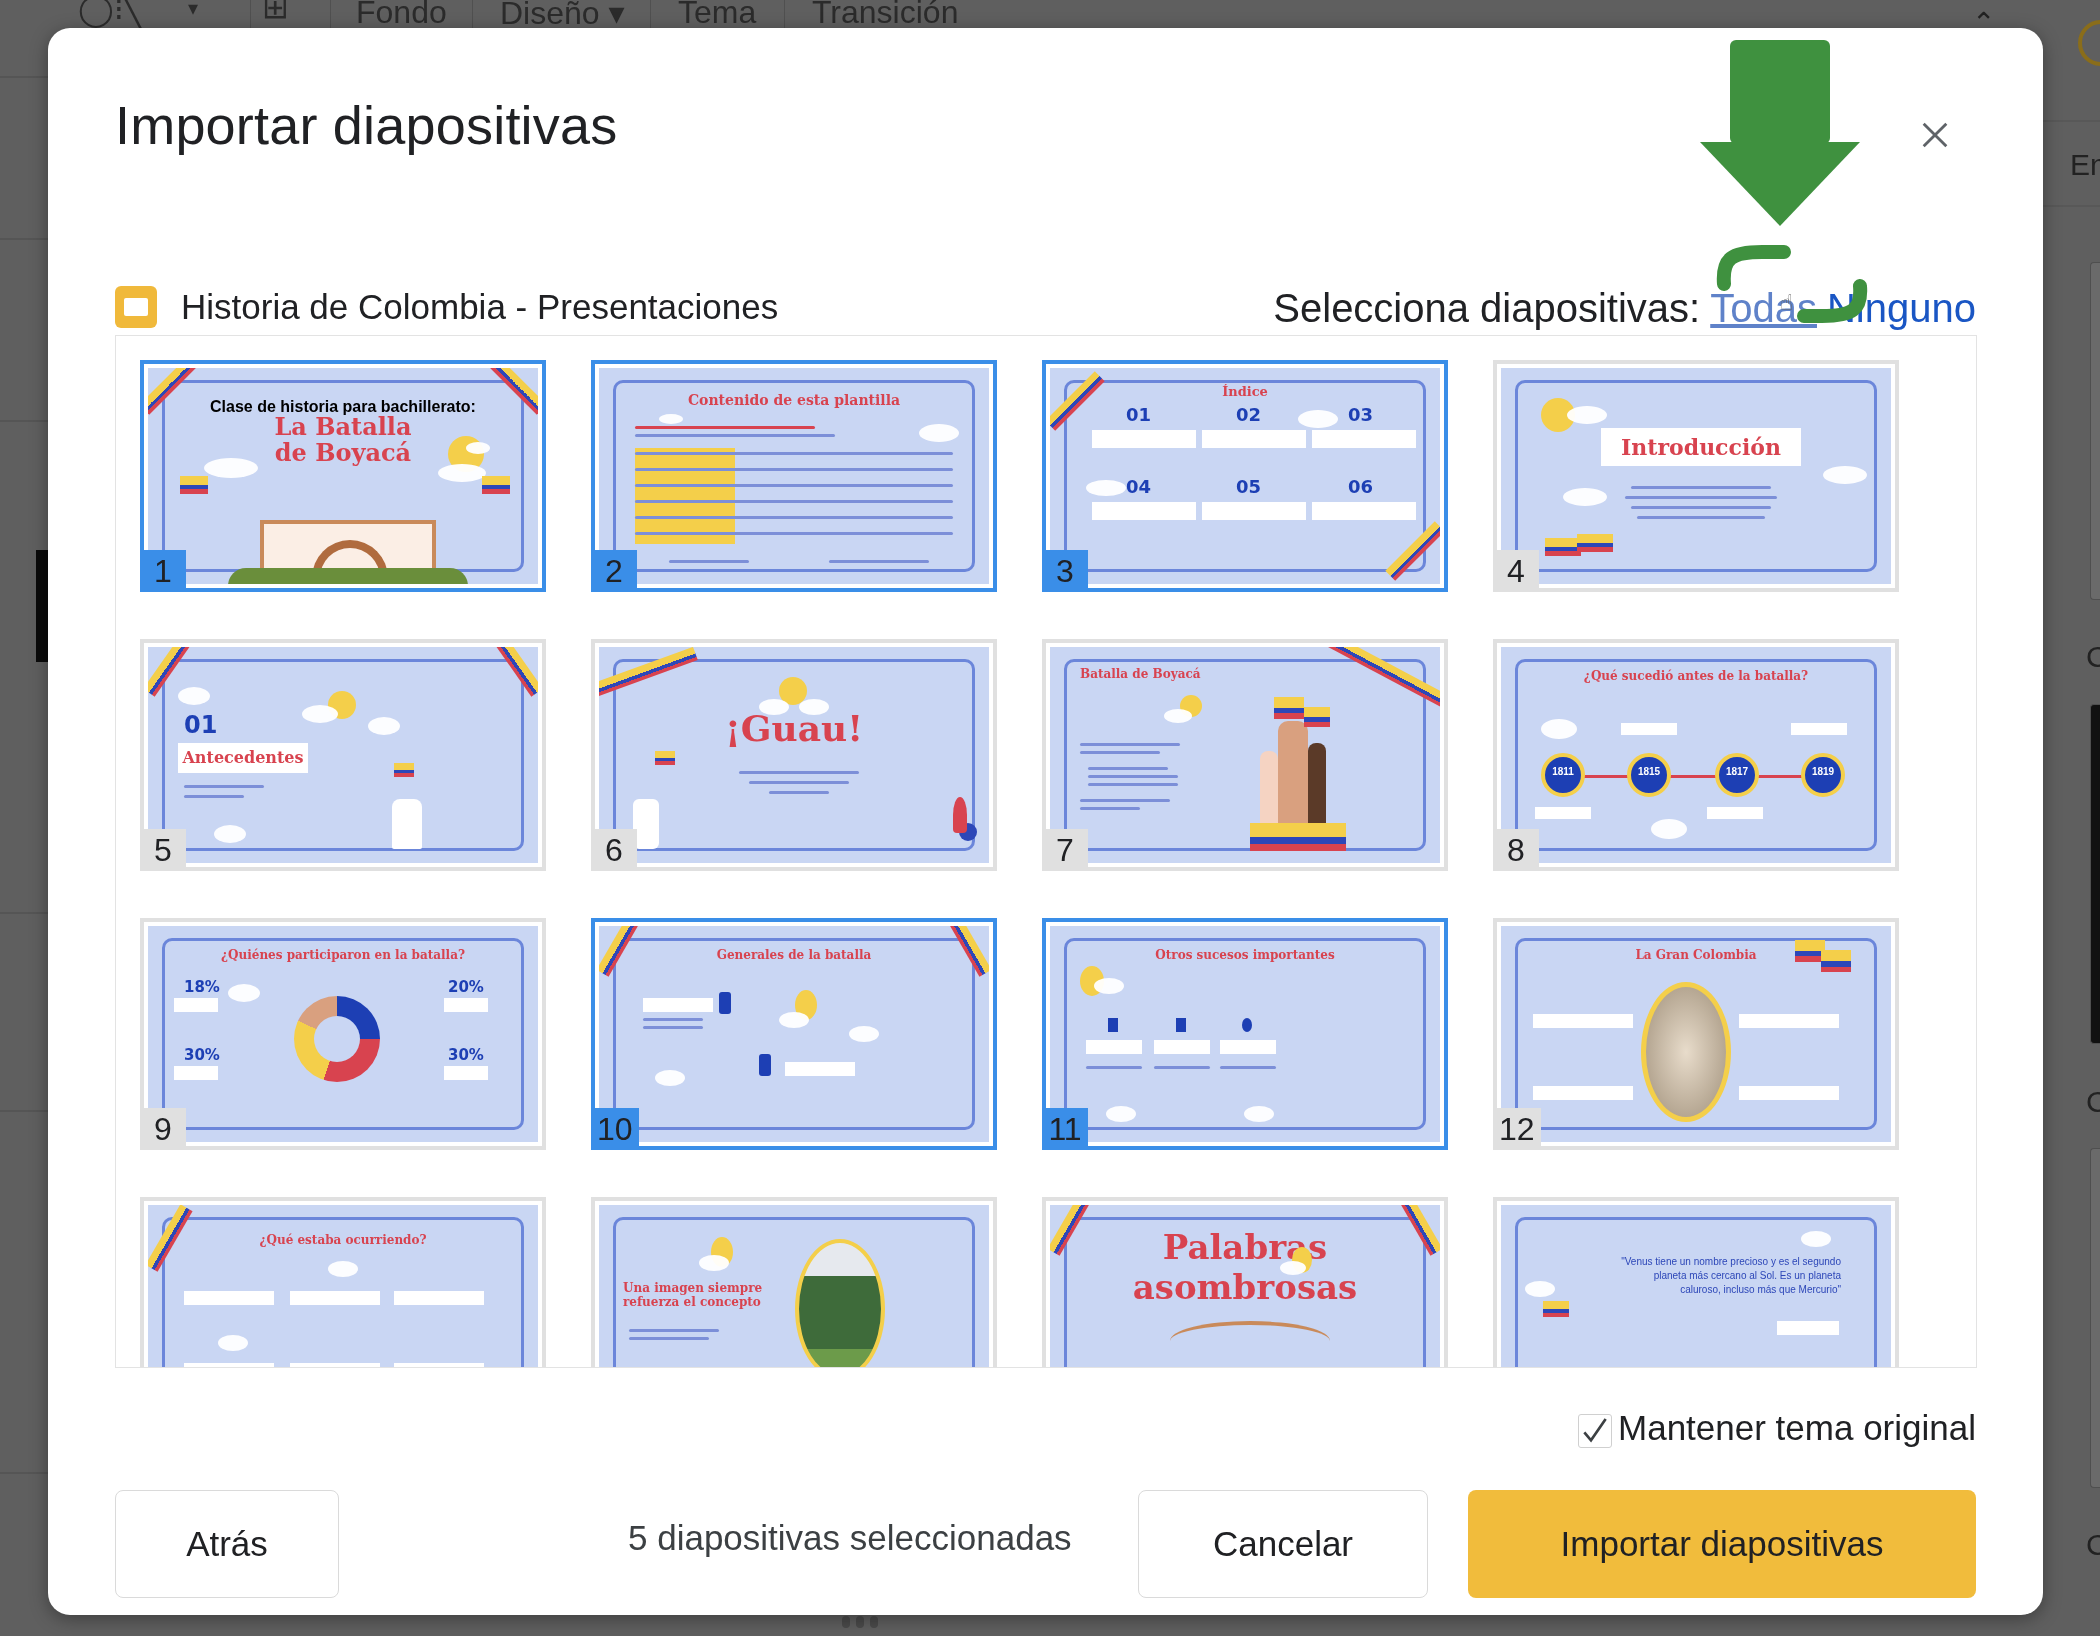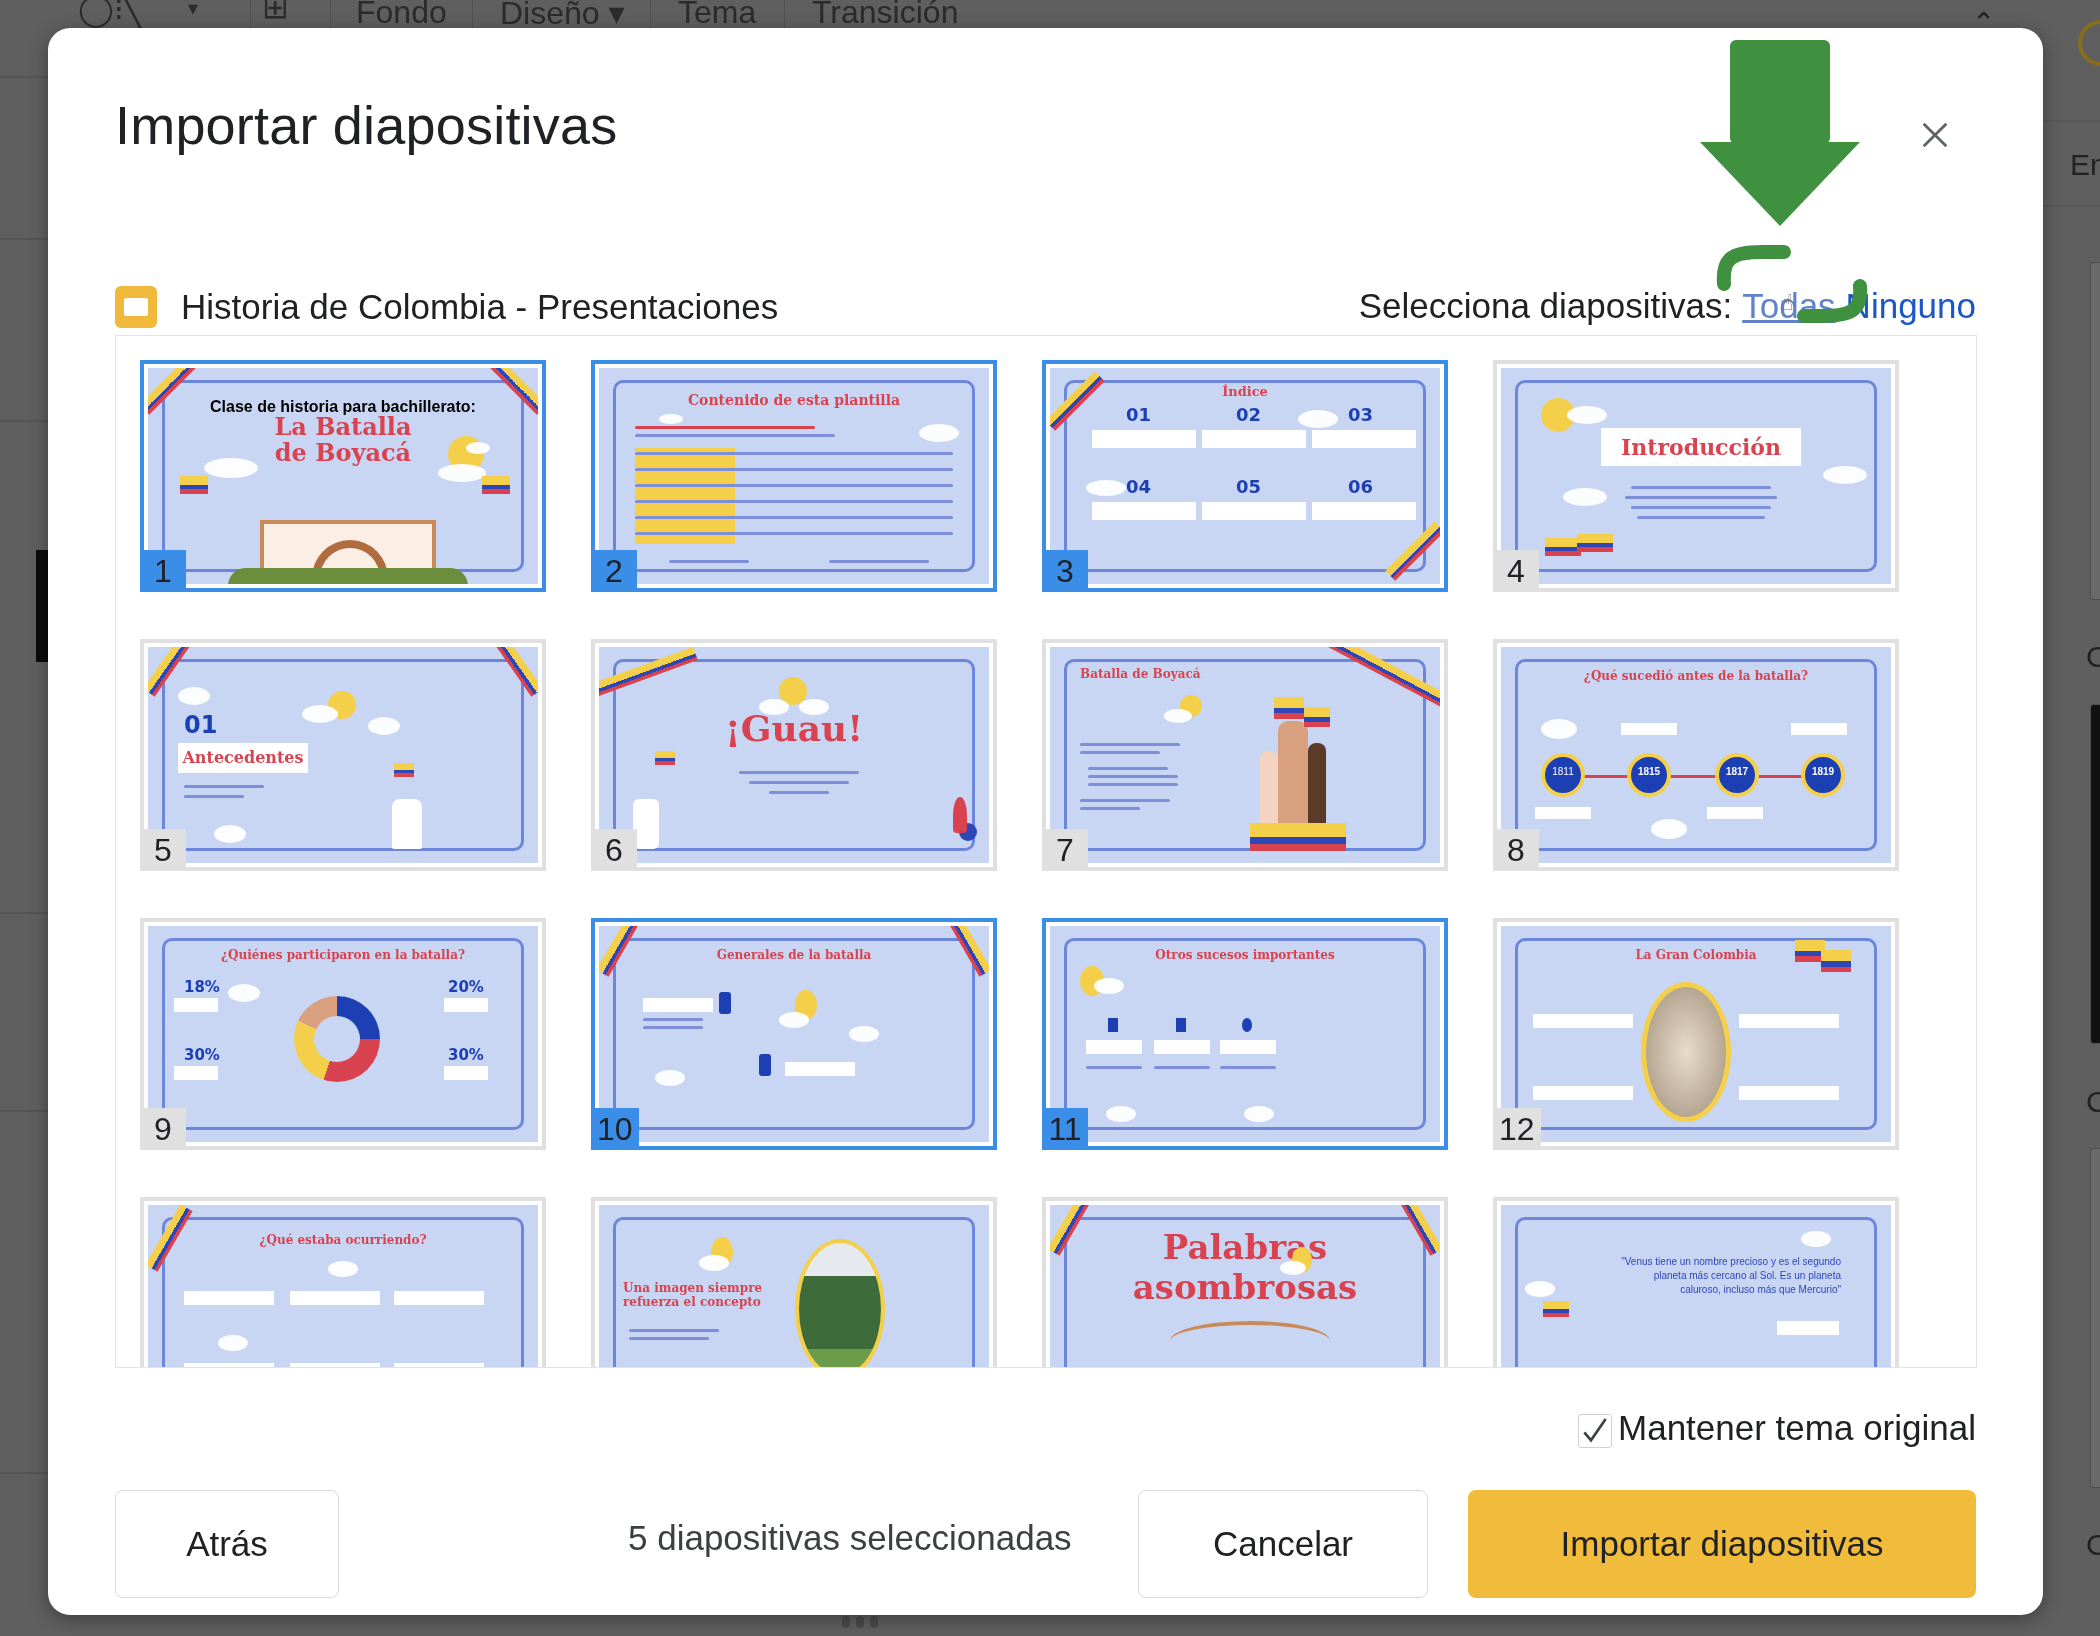--- a/index.html
+++ b/index.html
@@ -25,21 +25,21 @@
   .modal { position: absolute; left: 48px; top: 28px; width: 1995px; height: 1587px; background: #ffffff; border-radius: 22px; box-shadow: 0 4px 18px rgba(0,0,0,0.35); }
   .modal-title { position: absolute; left: 67px; top: 66px; font-size: 54px; font-weight: 400; color: #202124; letter-spacing: 0.2px; }
   .close-btn { position: absolute; left: 1862px; top: 82px; width: 50px; height: 50px; display: flex; align-items: center; justify-content: center; cursor: pointer; }
   .close-btn svg { width: 34px; height: 34px; }
 
   .file-row { position: absolute; left: 67px; top: 258px; display: flex; align-items: center; gap: 24px; }
   .slides-icon { width: 42px; height: 42px; background: #f0b93b; border-radius: 6px; display: flex; align-items: center; justify-content: center; }
   .slides-icon::after { content: ""; width: 24px; height: 18px; background: #fff; border-radius: 2px; }
   .file-name { font-size: 35px; color: #202124; }
 
-  .select-row { position: absolute; right: 67px; top: 258px; display: flex; align-items: center; font-size: 35px; gap: 10px; }
+  .select-row { position: absolute; right: 67px; top: 258px; display: flex; align-items: center; font-size: 40px; gap: 10px; }
   .select-label { color: #202124; }
   .link-all { color: #5f82c9; text-decoration: underline; text-decoration-color: #5f82c9; cursor: pointer; position: relative; }
   .link-none { color: #1a56c4; cursor: pointer; }
 
   
   .annot-arrow { position: absolute; left: 1700px; top: 40px; width: 160px; height: 186px; }
   .annot-bracket { position: absolute; pointer-events: none; }
 
   
   .grid-frame { position: absolute; left: 67px; top: 307px; width: 1862px; height: 1033px; border: 1px solid #e3e3e3; overflow: hidden; }
@@ -285,21 +285,21 @@
 
       <div class="thumb">
         <div class="slide">
           <div class="frame"></div>
           <div class="title" style="top:22px;font-size:12px">¿Qué sucedió antes de la batalla?</div>
           <div style="position:absolute;left:60px;top:128px;width:270px;height:3px;background:#d8434f"></div>
           <div class="circle" style="left:40px;top:106px;width:44px;height:44px;background:#1d3fb4;border:4px solid #f4cf4a"></div>
           <div class="circle" style="left:126px;top:106px;width:44px;height:44px;background:#1d3fb4;border:4px solid #f4cf4a"></div>
           <div class="circle" style="left:214px;top:106px;width:44px;height:44px;background:#1d3fb4;border:4px solid #f4cf4a"></div>
           <div class="circle" style="left:300px;top:106px;width:44px;height:44px;background:#1d3fb4;border:4px solid #f4cf4a"></div>
-          <div style="position:absolute;left:40px;top:119px;width:44px;text-align:center;color:#fff;font-size:10px;font-weight:400">1811</div>
+          <div style="position:absolute;left:40px;top:119px;width:44px;text-align:center;color:#fff;font-size:10px;font-weight:700">1811</div>
           <div style="position:absolute;left:126px;top:119px;width:44px;text-align:center;color:#fff;font-size:10px;font-weight:700">1815</div>
           <div style="position:absolute;left:214px;top:119px;width:44px;text-align:center;color:#fff;font-size:10px;font-weight:700">1817</div>
           <div style="position:absolute;left:300px;top:119px;width:44px;text-align:center;color:#fff;font-size:10px;font-weight:700">1819</div>
           <div class="banner" style="left:120px;top:76px;width:56px;height:12px"></div>
           <div class="banner" style="left:290px;top:76px;width:56px;height:12px"></div>
           <div class="banner" style="left:34px;top:160px;width:56px;height:12px"></div>
           <div class="banner" style="left:206px;top:160px;width:56px;height:12px"></div>
           <div class="cloud" style="left:40px;top:72px;width:36px;height:20px"></div>
           <div class="cloud" style="left:150px;top:172px;width:36px;height:20px"></div>
         </div>

